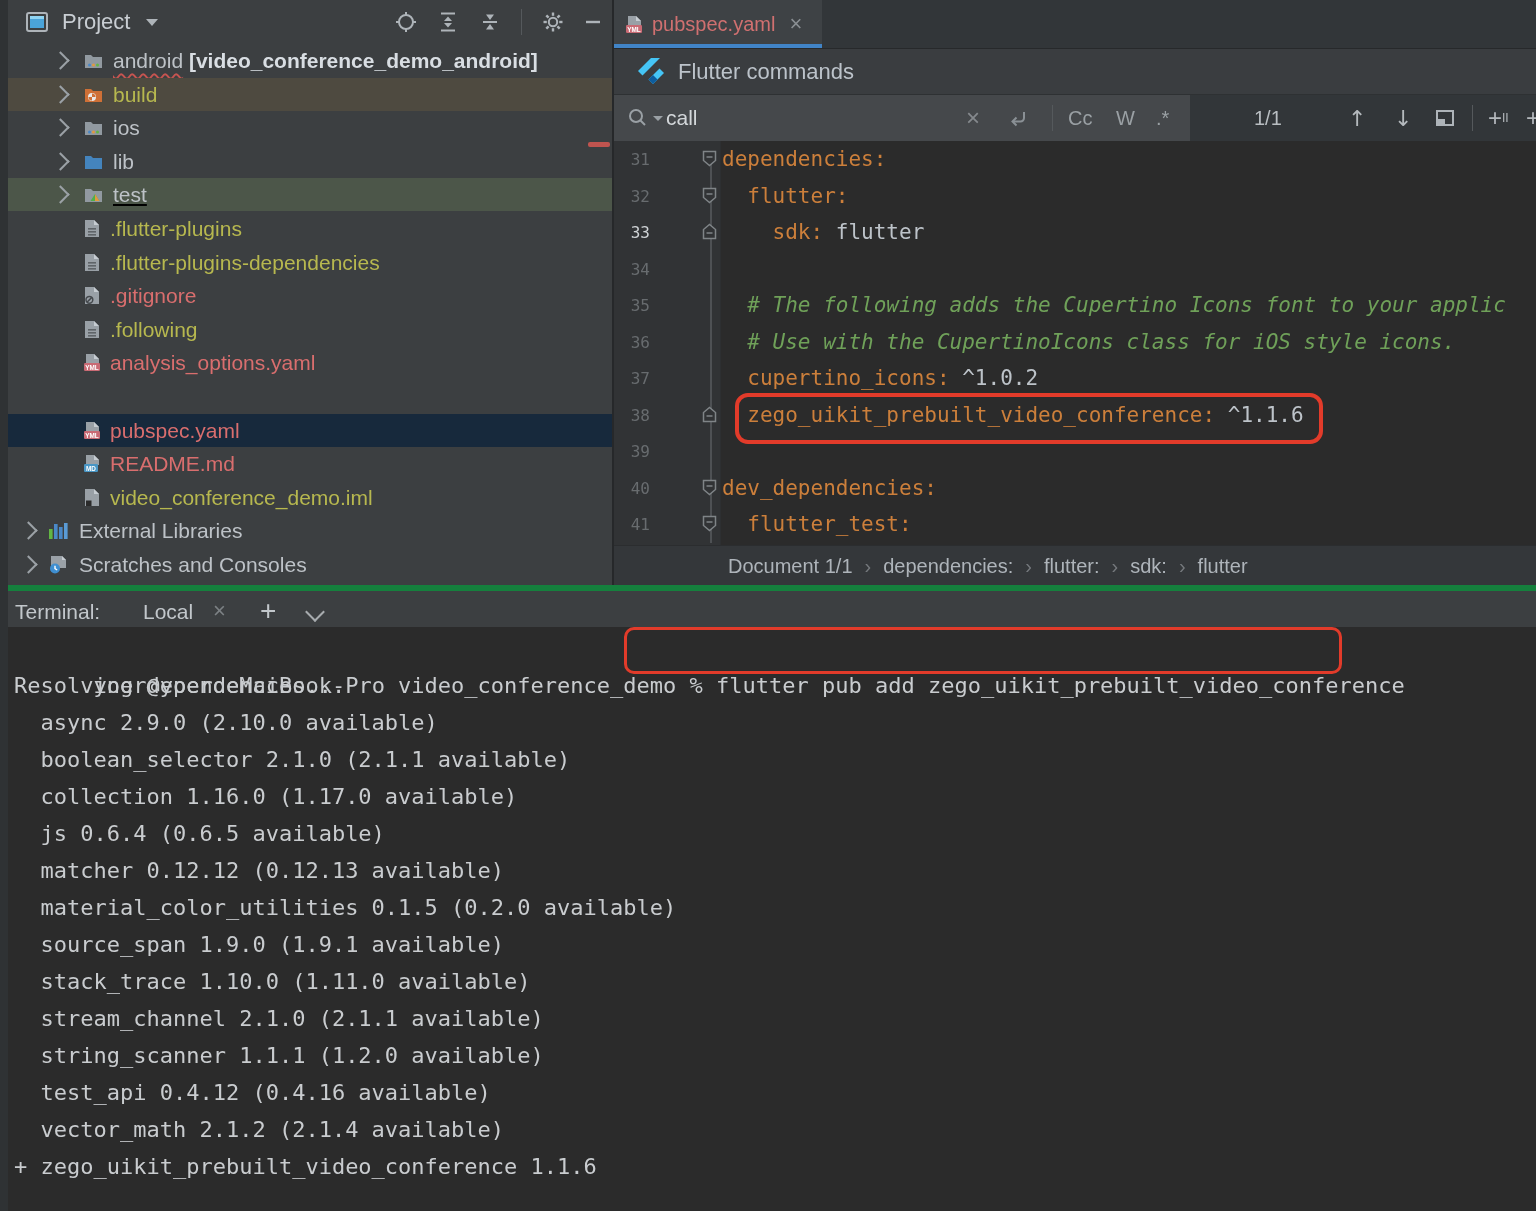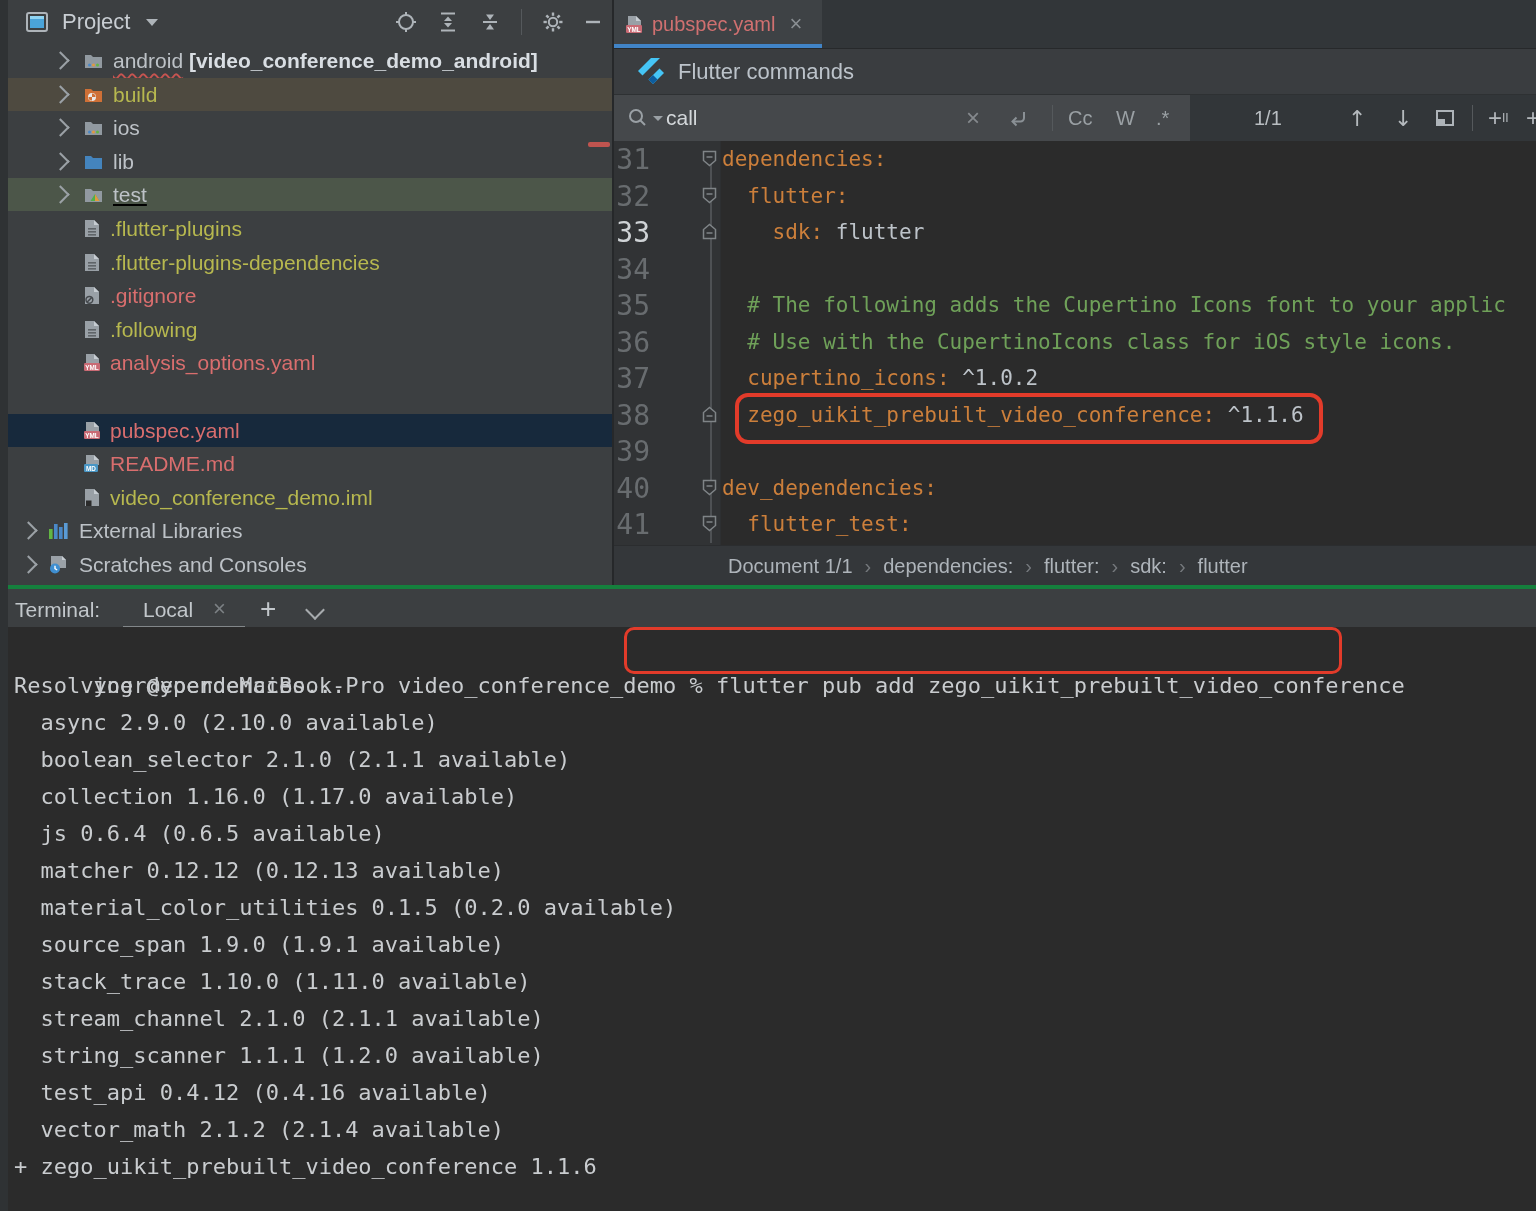--- a/index.html
+++ b/index.html
@@ -53,35 +53,35 @@
   .s-count{font-size:20px;color:#b9bec2;}
   .s-arrow{font-family:"DejaVu Sans",sans-serif;font-size:22px;color:#b4b9bd;}
   .plus2{font-size:24px;color:#b4b9bd;}
   .plus2 sub{font-size:12px;}
   
   .codearea{position:absolute;left:0;top:141px;width:922px;height:404px;background:#2b2b2b;}
   .gutterbg{position:absolute;left:0;top:0;width:106px;height:404px;background:#313335;border-right:1px solid #2d2f31;}
   .foldline{position:absolute;left:96px;top:16px;width:1.5px;height:386px;background:#4e5154;}
   .crow{position:absolute;left:0;width:922px;height:37px;}
   .ln{position:absolute;left:0;top:0;width:36px;height:37px;line-height:37px;text-align:right;
-      font-family:"DejaVu Sans Mono",monospace;font-size:28px;color:#686c6f;}
+      font-family:"DejaVu Sans Mono",monospace;font-size:16px;color:#686c6f;}
   .ln.cur{color:#cfd3d6;}
   .ctext{position:absolute;left:108px;top:0;height:37px;line-height:37px;white-space:pre;
          font-family:"DejaVu Sans Mono",monospace;font-size:21px;}
   .seg-key{color:#cc7f3b;}
   .seg-val{color:#bdc3c9;}
-  .seg-comment{color:#6fa159;}
+  .seg-comment{color:#6fa159;font-style:italic;}
   .fold-marker{position:absolute;left:88px;top:9px;}
   .redbox-38{position:absolute;left:121px;top:-4px;width:580px;height:43px;border:4px solid #e23b2a;border-radius:13px;pointer-events:none;}
   
   .breadcrumb{position:absolute;left:0;top:545px;width:922px;height:40px;background:#34373a;border-top:1px solid #2b2d2f;display:flex;align-items:center;}
   .bc-item{font-size:20px;color:#aeb4ba;}
   .bc-sep{font-size:20px;color:#75797d;margin:0 12px;}
   
-  .termbar{left:8px;top:585px;width:1528px;height:42px;background:#3c3f41;border-top:4px solid #15803d;}
+  .termbar{left:8px;top:585px;width:1528px;height:42px;background:#3c3f41;border-top:6px solid #15803d;}
   .term-label{position:absolute;left:7px;top:0;height:42px;line-height:42px;font-size:21px;color:#c2c7cb;}
   .term-tab{position:absolute;left:135px;top:0;height:42px;line-height:42px;font-size:21px;color:#c2c7cb;}
   .term-tab-x{position:absolute;left:205px;top:0;height:42px;line-height:40px;font-size:22px;color:#7c8184;}
   .term-underline{position:absolute;left:115px;bottom:0;width:122px;height:5px;background:#82878a;}
   .term-plus{position:absolute;left:252px;top:0;height:42px;line-height:40px;font-size:28px;color:#c2c7cb;}
   .term-chevdown{position:absolute;left:300px;top:14px;width:12px;height:12px;border-right:2.6px solid #a7abae;border-bottom:2.6px solid #a7abae;transform:rotate(45deg);}
   .termout{left:8px;top:627px;width:1528px;height:584px;background:#2b2b2b;overflow:hidden;}
   .tline{position:absolute;left:6px;height:37px;line-height:37px;white-space:pre;
          font-family:"DejaVu Sans Mono",monospace;font-size:22px;color:#c9cccf;}
   .redbox-cmd{position:absolute;left:610px;top:-3px;width:712px;height:41px;border:3.5px solid #e23b2a;border-radius:10px;pointer-events:none;}

